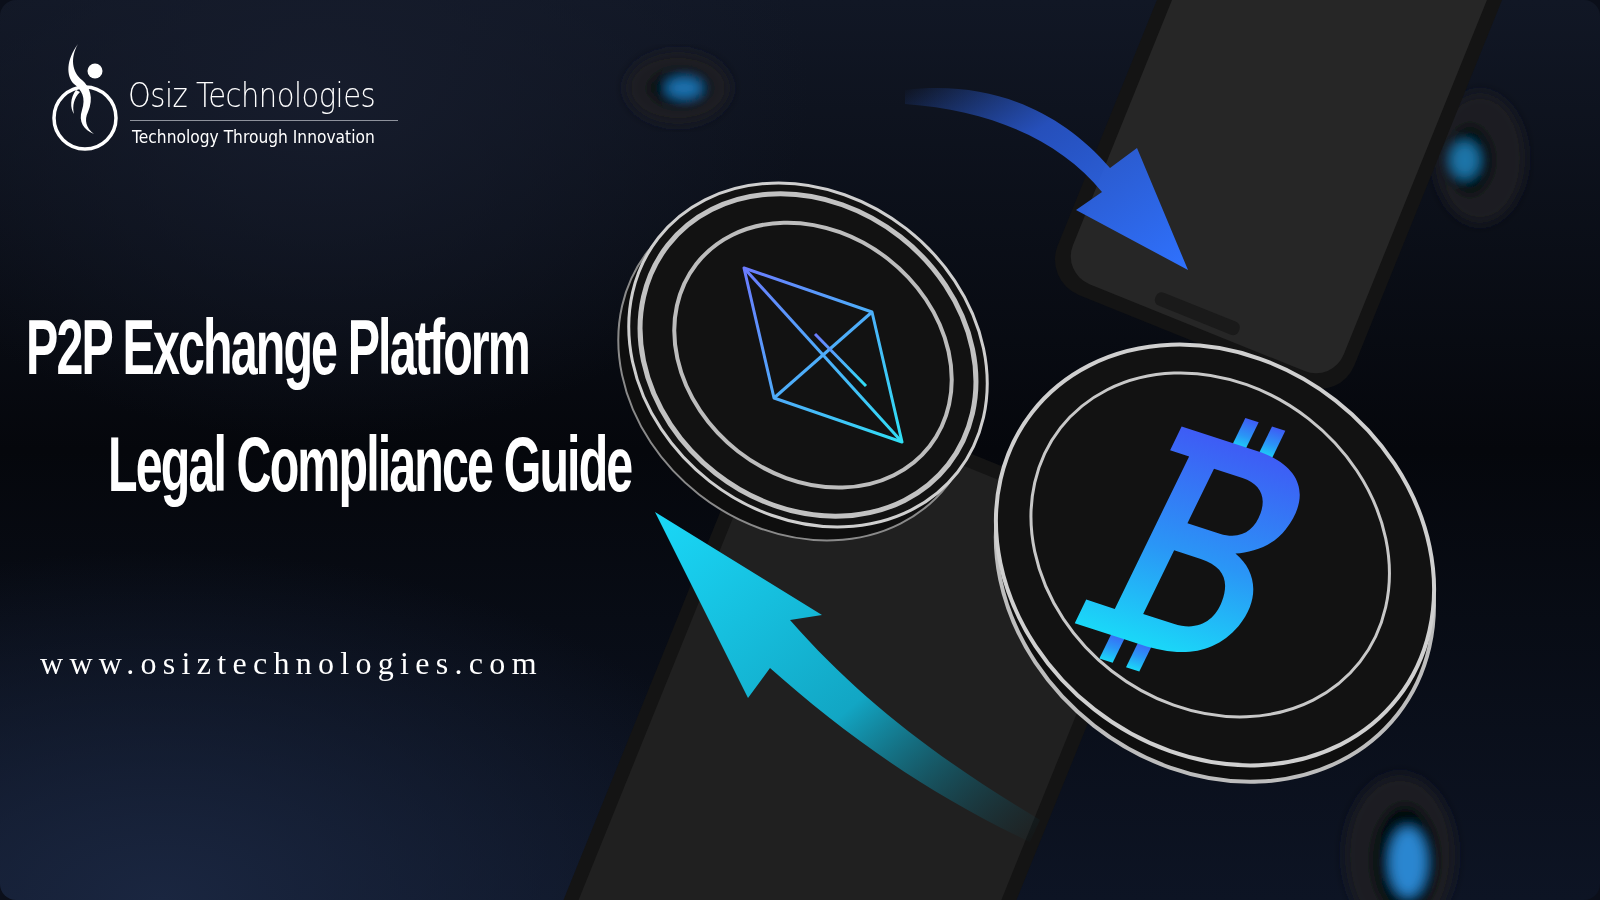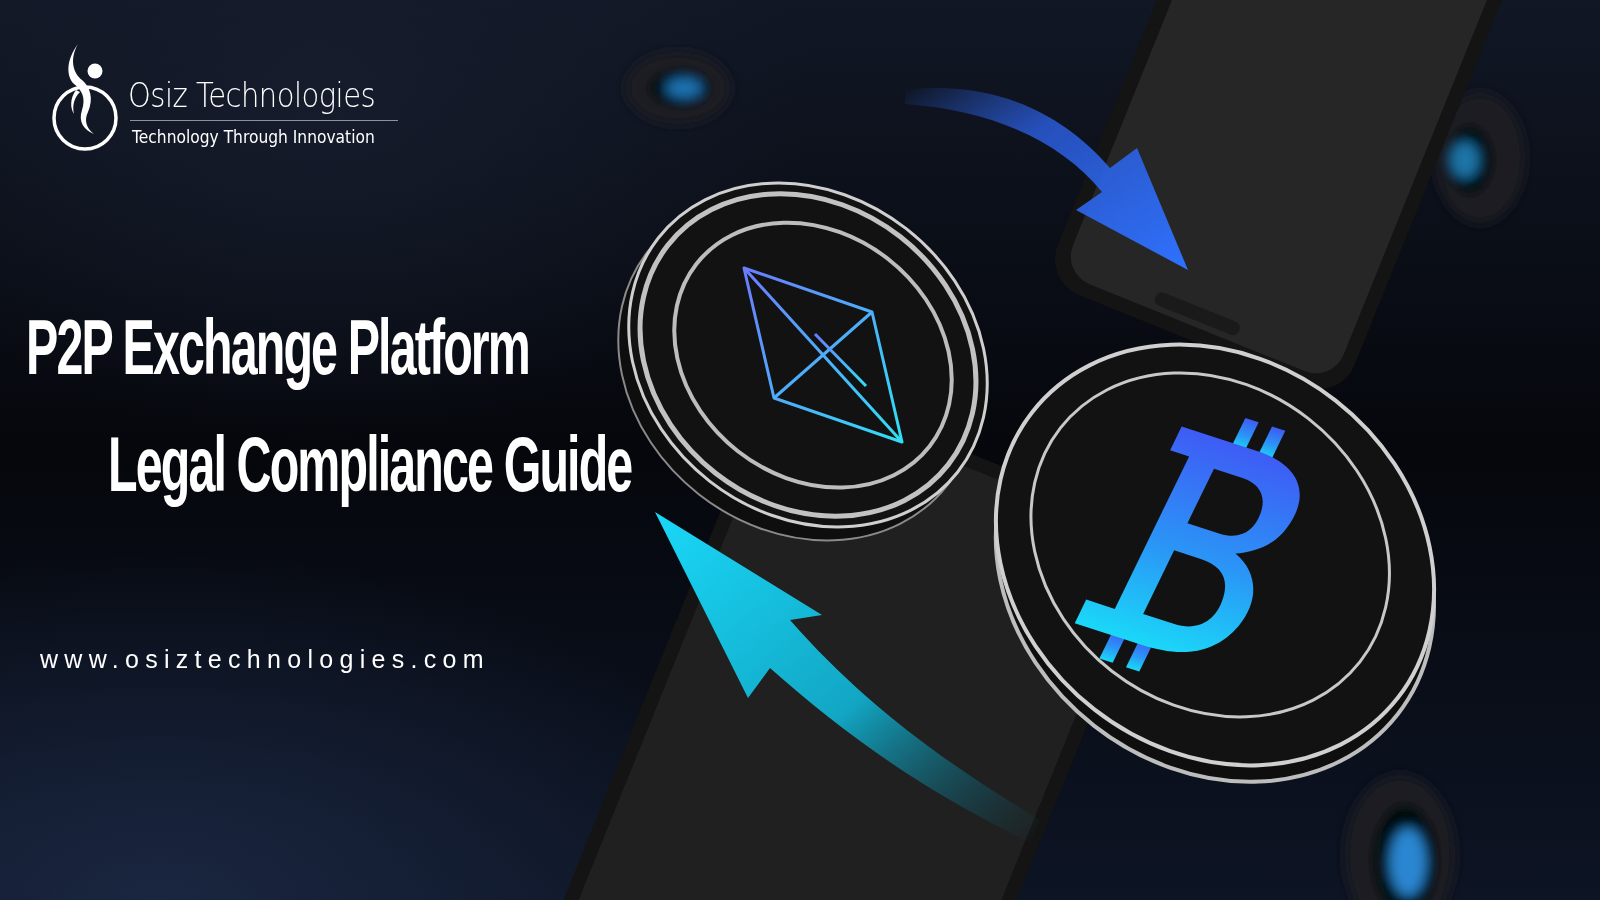--- a/index.html
+++ b/index.html
@@ -4,20 +4,21 @@
 <style>
   html, body { margin:0; padding:0; }
   body { width:1600px; height:900px; overflow:hidden; background:#0b0f1a; }
   .banner {
     position:relative; width:1600px; height:900px; overflow:hidden;
     background:
       radial-gradient(ellipse 900px 500px at 10% 100%, #1a2640 0%, rgba(26,38,64,0) 70%),
       radial-gradient(ellipse 700px 500px at 20% 10%, #161c2c 0%, rgba(22,28,44,0) 70%),
       linear-gradient(180deg, #111725 0%, #05070c 50%, #0d1424 100%);
     font-family:"Liberation Sans", sans-serif;
+    border-radius:16px;
   }
   .bg-art { position:absolute; left:0; top:0; width:1600px; height:900px; }
   .logo { position:absolute; left:50px; top:40px; width:360px; height:120px; }
   .logo-mark { position:absolute; left:0; top:0; width:80px; height:120px; }
   .brand-name {
     position:absolute; left:78px; top:36px; color:#fff; font-size:33px;
     font-family:"DejaVu Sans", sans-serif; font-weight:300; letter-spacing:-0.6px; white-space:nowrap;
     transform:scaleX(0.88); transform-origin:left center;
   }
   .brand-rule { position:absolute; left:80px; top:80px; width:268px; height:1px; background:#8e929c; }
@@ -27,22 +28,22 @@
     transform:scaleX(0.86); transform-origin:left center;
   }
   .headline-1, .headline-2 {
     position:absolute; color:#fff; font-family:"Liberation Sans", sans-serif; font-weight:700;
     font-size:78px; letter-spacing:-3px; white-space:nowrap;
     transform:scaleX(0.62); transform-origin:left center; line-height:1;
   }
   .headline-1 { left:26px; top:308px; }
   .headline-2 { left:108px; top:425px; }
   .website {
-    position:absolute; left:40px; top:645px; color:#fff; font-size:25px;
-    letter-spacing:6.3px; font-family:Liberation Sans, sans-serif; white-space:nowrap;
+    position:absolute; left:40px; top:645px; color:#fff; font-size:32px;
+    letter-spacing:6.3px; font-family:Liberation Serif, serif; white-space:nowrap;
   }
 </style>
 </head>
 <body>
 
 <div class="banner">
 
   <svg class="bg-art" viewBox="0 0 1600 900" xmlns="http://www.w3.org/2000/svg">
     <defs>
       <linearGradient id="btcGrad" x1="0" y1="0" x2="0" y2="1">

